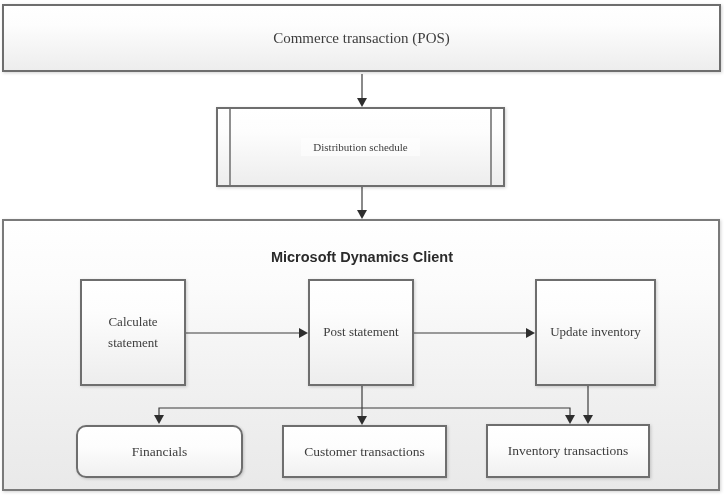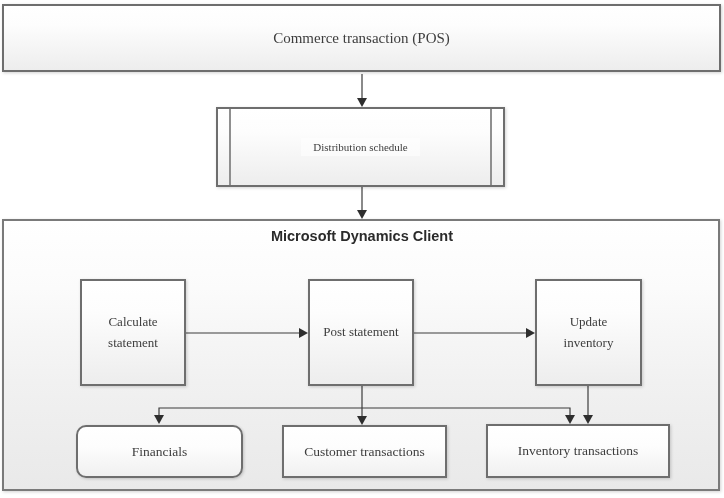--- a/index.html
+++ b/index.html
@@ -55,46 +55,46 @@
     position: absolute;
     box-sizing: border-box;
     left: 2px; top: 219px;
     width: 718px; height: 272px;
     border: 2px solid #7a7a7a;
     background: linear-gradient(180deg, #ffffff 0%, #fbfbfb 25%, #f1f1f1 60%, #e9e9e9 100%);
     box-shadow: 1px 1px 3px rgba(0,0,0,0.18);
   }
   .container-title {
     position: absolute;
-    left: 0; top: 228px;
+    left: 0; top: 249px;
     width: 724px;
     text-align: center;
     font-weight: bold;
     font-size: 14.5px;
     color: #2b2b2b;
   }
   .proc-box {
     top: 279px;
     height: 107px;
     font-size: 13px;
     line-height: 1.6;
     padding: 0 11px;
   }
   .proc-calc   { left: 80px;  width: 106px; }
   .proc-post   { left: 308px; width: 106px; text-align: right; }
-  .proc-update { left: 535px; width: 107px; }
+  .proc-update { left: 535px; width: 121px; }
   .out-box {
     top: 425px;
     height: 53px;
     font-size: 13.5px;
     background: linear-gradient(180deg, #ffffff 0%, #fdfdfd 40%, #f0f0f0 100%);
   }
   .out-fin  { left: 76px;  width: 167px; border-radius: 10px; }
   .out-cust { left: 282px; width: 165px; }
-  .out-inv  { left: 486px; width: 184px; top: 424px; height: 54px; }
+  .out-inv  { left: 486px; width: 164px; top: 424px; height: 54px; }
   .connectors {
     position: absolute;
     left: 0; top: 0;
     pointer-events: none;
   }
   .connectors line, .connectors polyline {
     stroke: #3c3c3c;
     stroke-width: 1.2;
     fill: none;
   }

